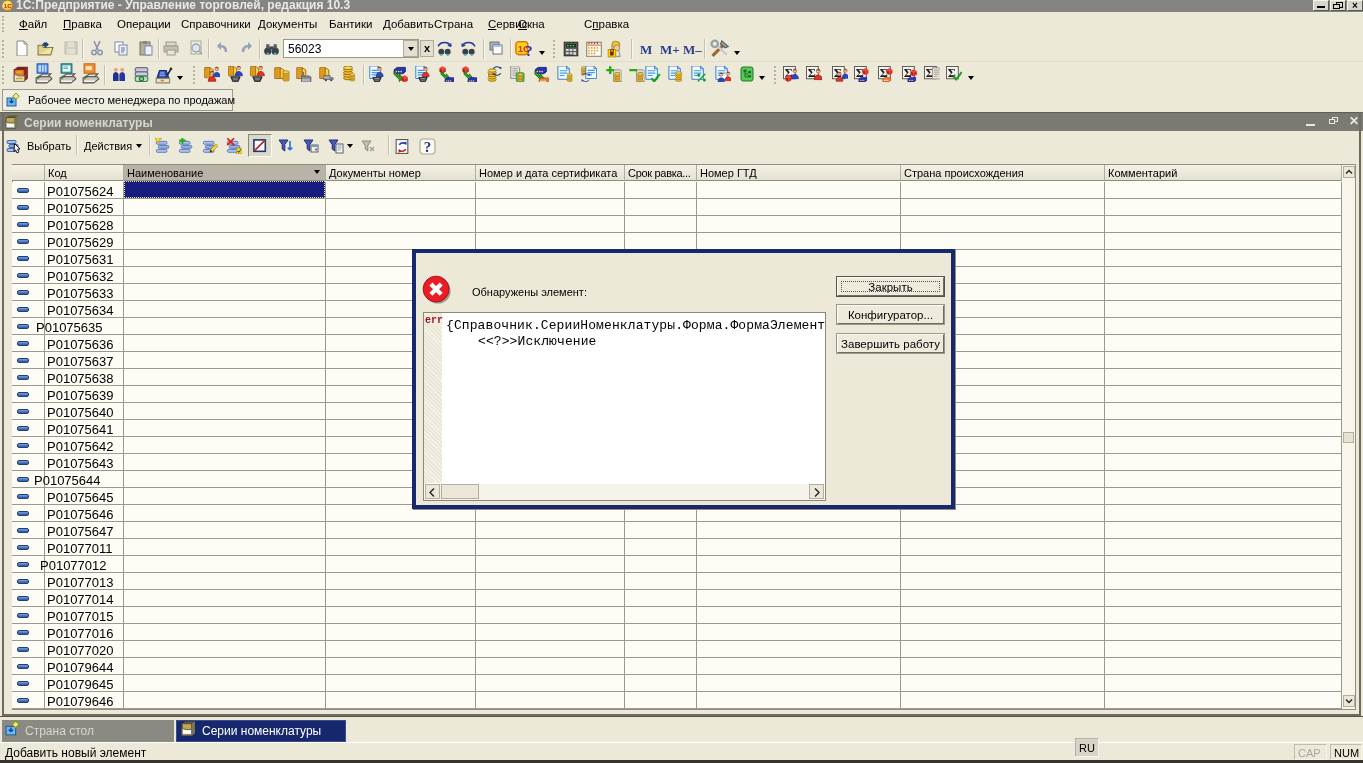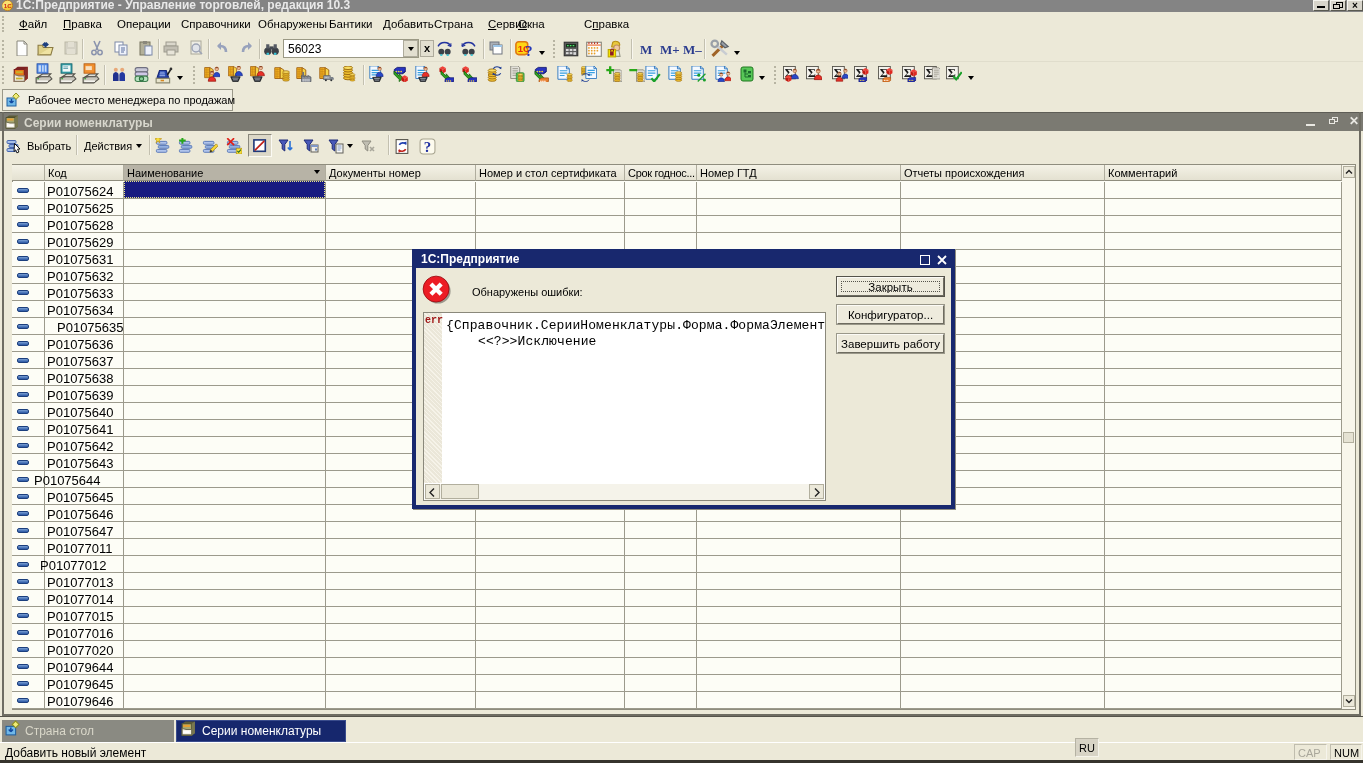--- a/index.html
+++ b/index.html
@@ -408,21 +408,21 @@
     <div style="position:absolute;left:5px;top:1px;width:7px;height:6px;border:1px solid #000"></div>
     <div style="position:absolute;left:2px;top:3px;width:7px;height:5px;border:1px solid #000;background:#d8d5cb"></div>
   </div>
 <div class="abs tbtn" style="left:1347px;font-size:10px;font-weight:bold;text-align:center;line-height:9px">×</div>
 <div class="abs menubar"></div>
 <div class="abs grip" style="left:2px;top:16px;height:16px"></div>
 <div class="abs mi" style="left:19px"><u>Ф</u>айл</div>
 <div class="abs mi" style="left:63px"><u>П</u>равка</div>
 <div class="abs mi" style="left:117px">Операции</div>
 <div class="abs mi" style="left:181px">Справочники</div>
-<div class="abs mi" style="left:258px">Обнаружены</div>
+<div class="abs mi" style="left:258px">Документы</div>
 <div class="abs mi" style="left:329px">Бантики</div>
 <div class="abs mi" style="left:383px">Добавить</div>
 <div class="abs mi" style="left:434px">Страна</div>
 <div class="abs mi" style="left:488px"><u>С</u>ервис</div>
 <div class="abs mi" style="left:518px"><u>О</u>кна</div>
 <div class="abs mi" style="left:584px">С<u>п</u>равка</div>
 <div class="abs toolbar1"></div>
 <div class="abs grip" style="left:2px;top:40px;height:18px"></div>
 <svg class="ic" style="left:14px;top:40px;width:16px;height:16px" viewBox="0 0 16 16">
     <use href="#doc"></use>
@@ -758,24 +758,24 @@
   </svg>
 <div class="abs" style="left:0px;top:158px;width:1363px;height:558px;background:#ece9d8"></div>
 <div class="abs" style="left:2px;top:112px;width:2px;height:604px;background:#6e6c62"></div>
 <div class="abs" style="left:1359px;top:112px;width:2px;height:604px;background:#6e6c62"></div>
 <div class="abs" style="left:2px;top:714px;width:1359px;height:2px;background:#6e6c62"></div>
 <div class="abs tablewrap"></div>
 <div class="th" style="left:12px;width:33px"></div>
 <div class="th" style="left:45px;width:79px">Код</div>
 <div class="th dark" style="left:124px;width:202px">Наименование<span style="position:absolute;right:5px;top:5px;width:0;height:0;border-left:3.5px solid transparent;border-right:3.5px solid transparent;border-top:4px solid #000"></span></div>
 <div class="th" style="left:326px;width:150px">Документы номер</div>
-<div class="th" style="left:476px;width:149px">Номер и стол сертификата</div>
-<div class="th" style="left:625px;width:72px"><span style="letter-spacing:-0.3px">Срок годнос...</span></div>
+<div class="th" style="left:476px;width:149px">Номер и дата сертификата</div>
+<div class="th" style="left:625px;width:72px"><span style="letter-spacing:-0.3px">Срок равка...</span></div>
 <div class="th" style="left:697px;width:204px">Номер ГТД</div>
-<div class="th" style="left:901px;width:204px">Отчеты происхождения</div>
+<div class="th" style="left:901px;width:204px">Страна происхождения</div>
 <div class="th" style="left:1105px;width:237px">Комментарий</div>
 <div class="abs cell" style="left:12px;top:182px;width:33px;height:17px"></div>
 <div class="abs cell" style="left:45px;top:182px;width:79px;height:17px"></div>
 <div class="abs cell" style="left:124px;top:182px;width:202px;height:17px"></div>
 <div class="abs cell" style="left:326px;top:182px;width:150px;height:17px"></div>
 <div class="abs cell" style="left:476px;top:182px;width:149px;height:17px"></div>
 <div class="abs cell" style="left:625px;top:182px;width:72px;height:17px"></div>
 <div class="abs cell" style="left:697px;top:182px;width:204px;height:17px"></div>
 <div class="abs cell" style="left:901px;top:182px;width:204px;height:17px"></div>
 <div class="abs cell" style="left:1105px;top:182px;width:237px;height:17px"></div>
@@ -861,21 +861,21 @@
 <div class="abs cell" style="left:12px;top:318px;width:33px;height:17px"></div>
 <div class="abs cell" style="left:45px;top:318px;width:79px;height:17px"></div>
 <div class="abs cell" style="left:124px;top:318px;width:202px;height:17px"></div>
 <div class="abs cell" style="left:326px;top:318px;width:150px;height:17px"></div>
 <div class="abs cell" style="left:476px;top:318px;width:149px;height:17px"></div>
 <div class="abs cell" style="left:625px;top:318px;width:72px;height:17px"></div>
 <div class="abs cell" style="left:697px;top:318px;width:204px;height:17px"></div>
 <div class="abs cell" style="left:901px;top:318px;width:204px;height:17px"></div>
 <div class="abs cell" style="left:1105px;top:318px;width:237px;height:17px"></div>
 <div class="abs dash" style="left:17px;top:324px"></div>
-<div class="abs rowtxt" style="left:57px;top:320px">P01075635</div>
+<div class="abs rowtxt" style="left:36px;top:320px">P01075635</div>
 <div class="abs cell" style="left:12px;top:335px;width:33px;height:17px"></div>
 <div class="abs cell" style="left:45px;top:335px;width:79px;height:17px"></div>
 <div class="abs cell" style="left:124px;top:335px;width:202px;height:17px"></div>
 <div class="abs cell" style="left:326px;top:335px;width:150px;height:17px"></div>
 <div class="abs cell" style="left:476px;top:335px;width:149px;height:17px"></div>
 <div class="abs cell" style="left:625px;top:335px;width:72px;height:17px"></div>
 <div class="abs cell" style="left:697px;top:335px;width:204px;height:17px"></div>
 <div class="abs cell" style="left:901px;top:335px;width:204px;height:17px"></div>
 <div class="abs cell" style="left:1105px;top:335px;width:237px;height:17px"></div>
 <div class="abs dash" style="left:17px;top:341px"></div>
@@ -1118,33 +1118,26 @@
       <path d="M2 6.5L5 3.5l3 3" fill="none" stroke="#222" stroke-width="1.4"></path>
     </svg>
   </div>
 <div class="abs sbtn" style="left:1343px;top:695px;width:12px;height:12px">
     <svg width="10" height="10" viewBox="0 0 10 10" style="display:block;margin:0 auto">
       <path d="M2 3.5l3 3 3-3" fill="none" stroke="#222" stroke-width="1.4"></path>
     </svg>
   </div>
 <div class="abs sthumb"></div>
 <div class="abs dlg">
-<div class="dlg-title">
-      <div class="t">1С:Предприятие</div>
-<div style="position:absolute;right:22px;top:3px;width:10px;height:10px;border:1.5px solid #fff"></div>
-<svg style="position:absolute;right:5px;top:3px" width="10" height="10" viewBox="0 0 10 10">
-        <path d="M1 1l8 8M9 1L1 9" stroke="#fff" stroke-width="1.8"></path>
-      </svg>
-</div>
 <svg class="erricon" viewBox="0 0 32 32">
       <circle cx="17" cy="17" r="13.5" fill="#9a988c"></circle>
       <circle cx="15" cy="15" r="13.8" fill="#ec1c24" stroke="#a21016"></circle>
       <path d="M9.5 9.5L20.5 20.5M20.5 9.5L9.5 20.5" stroke="#fff" stroke-width="4.6"></path>
     </svg>
-<div class="dlg-label">Обнаружены ошибки:</div>
+<div class="dlg-label">Обнаружены элемент:</div>
 <div class="errbox">
 <div class="gutter"></div>
 <div class="errtag">err</div>
 <div class="errline" style="left:22px;top:5px">{Справочник.СерииНоменклатуры.Форма.ФормаЭлемент</div>
 <div class="errline" style="left:54px;top:21px">&lt;&lt;?&gt;&gt;Исключение</div>
 <div class="hsb">
 <div class="sbtn" style="position:absolute;left:0px;top:0px;width:15px;height:15px">
           <svg width="13" height="13" viewBox="0 0 13 13" style="display:block;margin:1px auto 0">
             <path d="M8 2.5L4 6.5l4 4" fill="none" stroke="#222" stroke-width="1.4"></path>
           </svg>

